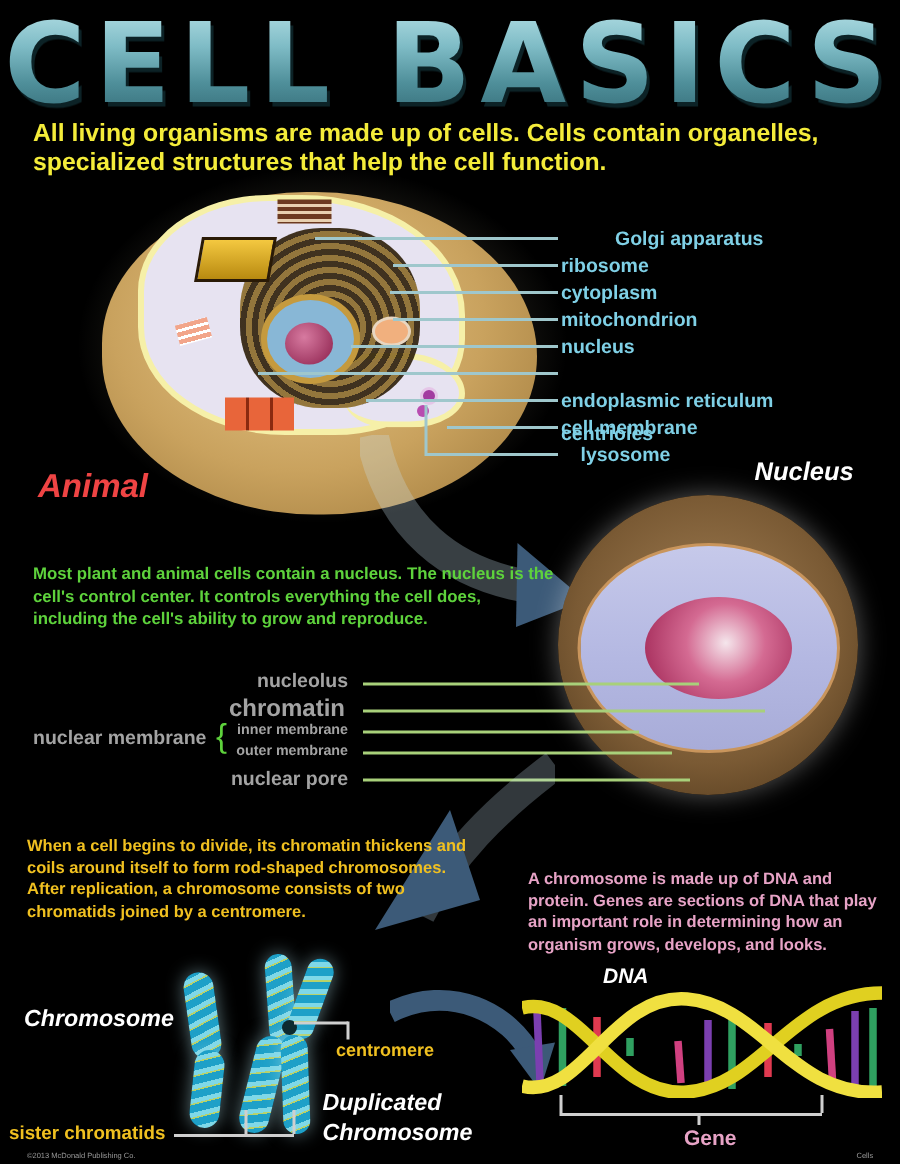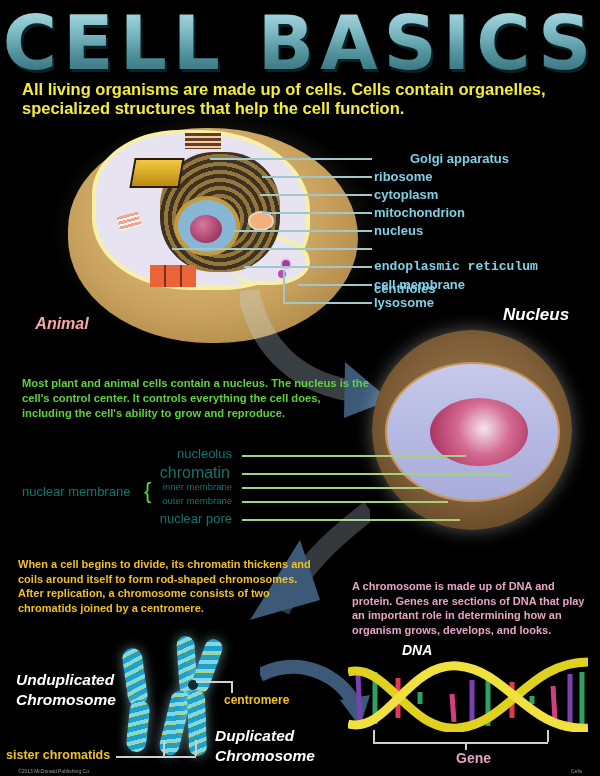--- a/index.html
+++ b/index.html
@@ -44,34 +44,34 @@
     .ribo-blocks { left: 150px; top: 265px; width: 46px; height: 22px; background: repeating-linear-gradient(90deg, #e8653a 0 14px, #8a2a10 14px 16px); }
     .lyso1 { left: 280px; top: 258px; width: 12px; height: 12px; border-radius: 50%; background: #a23ca0; border: 2px solid #e5c6e8; }
     .lyso2 { left: 278px; top: 270px; width: 8px; height: 8px; border-radius: 50%; background: #b84cb0; }
     .centri { left: 118px; top: 214px; width: 22px; height: 14px; background: repeating-linear-gradient(180deg, #f2a58a 0 3px, #fff 3px 5px); transform: rotate(-15deg); }
 
     
     .lead { height: 1.5px; background: #9fc7cc; }
     .cell-labels { left: 374px; top: 151px; }
     .cell-label { position: absolute; left: 0; font-weight: bold; font-size: 13px; color: #7fd0e6; white-space: nowrap; }
 
-    .animal-cell { left: 18px; top: 312px; font-weight: bold; font-style: italic; font-size: 16px; line-height: 24px; color: #fca5a5; text-align: center; width: 88px; }
+    .animal-cell { left: 18px; top: 312px; font-weight: bold; font-style: italic; font-size: 22px; line-height: 24px; color: #ef4444; text-align: center; width: 88px; }
 
     .nucleus-title { left: 503px; top: 305px; font-weight: bold; font-style: italic; font-size: 17px; color: #fff; }
     .nucleus-sphere { left: 372px; top: 330px; width: 200px; height: 200px; border-radius: 50%;
       background: radial-gradient(circle at 50% 45%, #a48156 0%, #7a5a34 60%, #4a3318 100%);
       box-shadow: 0 0 18px rgba(255,255,255,0.35); }
     .nucleus-inner { left: 385px; top: 362px; width: 175px; height: 140px; border-radius: 50%;
       background: linear-gradient(180deg, #c6c9ea 0%, #b4b8e2 55%, #a8acd8 100%); border: 2px solid #c9955c; }
     .nucleolus-big { left: 430px; top: 398px; width: 98px; height: 68px; border-radius: 50%;
       background: radial-gradient(circle at 55% 45%, #f5e6ec 0%, #d46a92 40%, #9a1e4e 100%); }
 
     .para-green { left: 22px; top: 376px; width: 350px; font-weight: bold; font-size: 11.2px; line-height: 15px; color: #5ed23c; }
 
-    .nlab { position: absolute; font-weight: normal; color: #0f766e; white-space: nowrap; text-align: right; }
+    .nlab { position: absolute; font-weight: bold; color: #a3a3a3; white-space: nowrap; text-align: right; }
     .nline { position: absolute; height: 1.5px; background: #a8d07a; }
     .brace { left: 144px; top: 480px; font-size: 22px; color: #5ed23c; line-height: 22px; }
 
     .para-yellow { left: 18px; top: 557px; width: 300px; font-weight: bold; font-size: 11px; line-height: 14.5px; color: #f0c020; }
     .para-pink { left: 352px; top: 579px; width: 245px; font-weight: bold; font-size: 11px; line-height: 14.5px; color: #e7a3c6; }
 
     .chrom { position: absolute; border-radius: 20px;
       background: repeating-linear-gradient(160deg, #1ea0c8 0 5px, #7fd8e8 5px 8px, #b8d26a 8px 9px);
       box-shadow: 0 0 12px rgba(180,230,240,0.5); }
 
@@ -120,23 +120,23 @@
 <div class="abs lead" style="left:283px;top:302px;width:89px;"></div>
 <div class="abs lead" style="left:283px;top:270px;width:1.5px;height:32px;"></div>
 
 <div class="abs cell-labels">
   <div class="cell-label" style="top:0px;margin-left:36px;">Golgi apparatus</div>
   <div class="cell-label" style="top:18px;">ribosome</div>
   <div class="cell-label" style="top:36px;text-align:center;">cytoplasm</div>
   <div class="cell-label" style="top:54px;">mitochondrion</div>
   <div class="cell-label" style="top:72px;">nucleus</div>
   <div class="cell-label" style="top:90px;margin-top:40px;">centrioles</div>
-  <div class="cell-label" style="top:108px;font-family:Liberation Mono, monospace;">endoplasmic reticulum</div>
+  <div class="cell-label" style="top:108px;">endoplasmic reticulum</div>
   <div class="cell-label" style="top:126px;">cell membrane</div>
-  <div class="cell-label" style="top:144px;">lysosome</div>
+  <div class="cell-label" style="top:144px;margin-left:13px;">lysosome</div>
 </div>
 
 <div class="abs animal-cell">
   <div>Animal</div>
 </div>
 
 <svg class="abs" style="left:240px;top:290px;" width="150" height="130">
   <path d="M8,0 C20,60 60,95 120,102" stroke="rgba(200,225,240,0.28)" stroke-width="22" fill="none"></path>
   <polygon points="105,72 150,110 104,128" fill="#3c5a78"></polygon>
 </svg>
@@ -176,21 +176,20 @@
 
 <div class="chrom" style="left:125px;top:648px;width:20px;height:58px;transform:rotate(-8deg);"></div>
 <div class="chrom" style="left:128px;top:700px;width:20px;height:52px;transform:rotate(6deg);"></div>
 <div class="chrom" style="left:178px;top:636px;width:18px;height:60px;transform:rotate(-4deg);"></div>
 <div class="chrom" style="left:198px;top:638px;width:18px;height:56px;transform:rotate(20deg);"></div>
 <div class="chrom" style="left:165px;top:690px;width:20px;height:66px;transform:rotate(14deg);"></div>
 <div class="chrom" style="left:188px;top:690px;width:18px;height:66px;transform:rotate(-2deg);"></div>
 <div class="abs" style="left:188px;top:680px;width:10px;height:10px;border-radius:50%;background:#0d2a30;"></div>
 
 <div class="abs unduplicated">
-  <div>Unduplicated</div>
   <div>Chromosome</div>
 </div>
 <div class="abs duplicated">
   <div>Duplicated</div>
   <div>Chromosome</div>
 </div>
 <div class="abs centromere-lab">centromere</div>
 <div class="gline" style="left:196px;top:681px;width:36px;height:1.5px;"></div>
 <div class="gline" style="left:231px;top:681px;width:1.5px;height:12px;"></div>
 <div class="abs sister-lab">sister chromatids</div>

